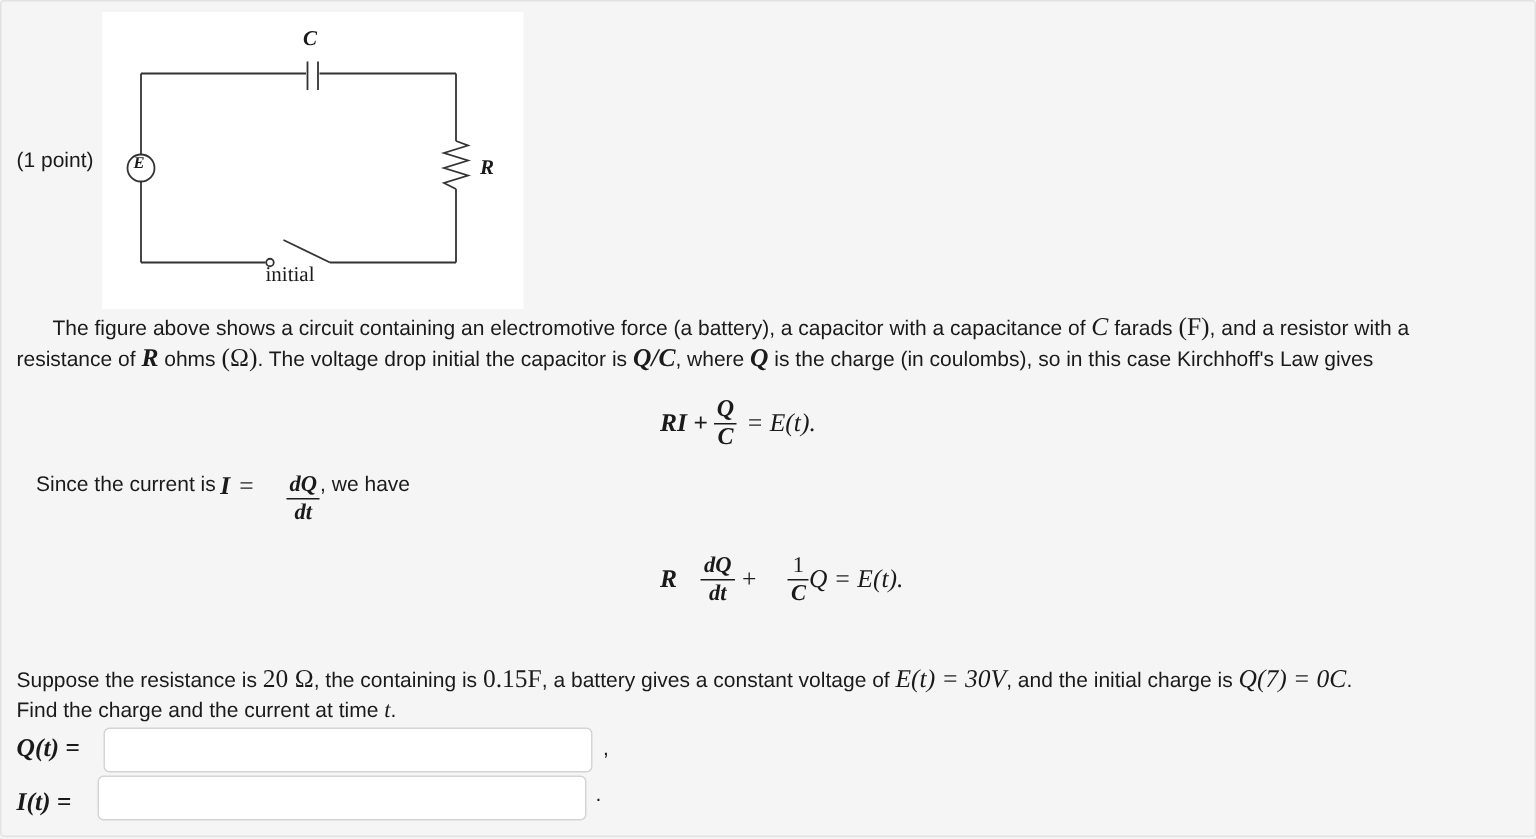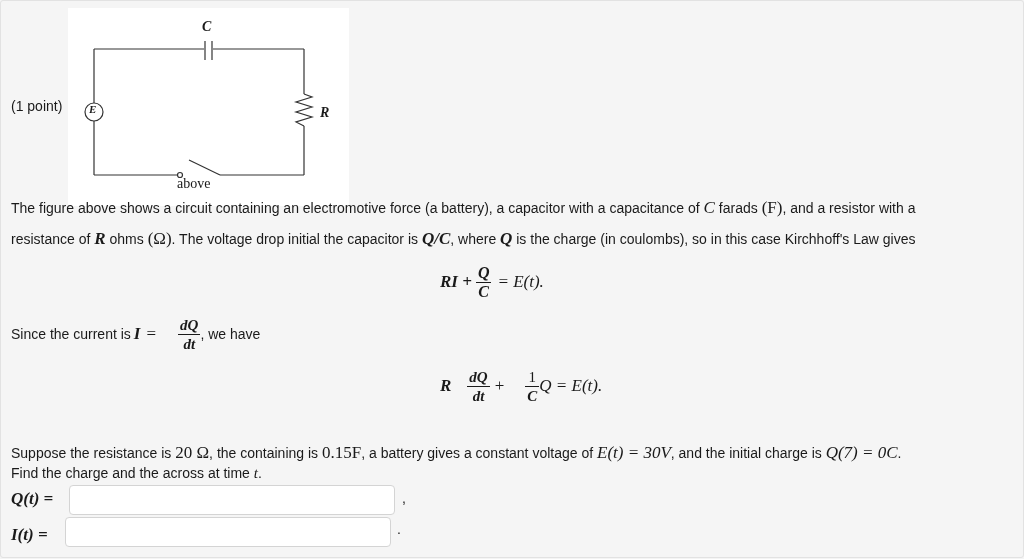--- a/index.html
+++ b/index.html
@@ -70,40 +70,40 @@
       <line x1="26" y1="167" x2="26" y2="113"></line>
 
       <circle cx="26" cy="104" r="9"></circle>
 
       <line x1="26" y1="95" x2="26" y2="41"></line>
     </g>
   </svg>
   <div class="abs mb" style="left:134px; top:11px; font-size:14px;">C</div>
   <div class="abs mb" style="left:21px; top:95px; font-size:11px;">E</div>
   <div class="abs mb" style="left:252px; top:97px; font-size:14px;">R</div>
-  <div class="abs" style="left:109px; top:168px; font-family:'Liberation Serif', serif; font-size:14px;">above</div>
+  <div class="abs" style="left:109px; top:168px; font-family:'Liberation Serif', serif; font-size:14px;">initial</div>
 </div>
 
-<div class="para" style="top:197px;">
+<div class="para" style="top:207px;margin-left:24px;">
   <span>The figure above shows a circuit containing an electromotive force (a battery), a capacitor with a capacitance of </span><span class="mi">C</span><span> farads </span><span class="m">(F)</span><span>, and a resistor with a</span>
 </div>
 <div class="para" style="top:228px;">
   <span>resistance of </span><span class="mb">R</span><span> ohms </span><span class="m">(Ω)</span><span>. The voltage drop initial the capacitor is </span><span class="mb">Q/C</span><span>, where </span><span class="mb">Q</span><span> is the charge (in coulombs), so in this case Kirchhoff's Law gives</span>
 </div>
 
 <div class="abs" style="left:440px; top:262px; height:40px; display:flex; align-items:center;">
   <span class="mb">RI +</span>
   <span class="frac" style="margin:0 4px;">
     <span class="num">Q</span>
     <span class="den">C</span>
   </span>
   <span class="mi" style="margin-left:2px;">= E(t).</span>
 </div>
 
-<div class="abs" style="left:11px; top:314px; height:40px; display:flex; align-items:center; font-size:14px;">
+<div class="abs" style="left:24px; top:314px; height:40px; display:flex; font-size:14px;">
   <span>Since the current is </span>
   <span class="mb" style="margin-left:3px;">I</span>
   <span class="m" style="margin:0 6px;">=</span>
   <span class="frac" style="font-size:15px;">
     <span class="num">dQ</span>
     <span class="den">dt</span>
   </span>
   <span>, we have</span>
 </div>
 
@@ -118,21 +118,21 @@
     <span class="num" style="font-style:normal; font-weight:normal;">1</span>
     <span class="den">C</span>
   </span>
   <span class="mi">Q = E(t).</span>
 </div>
 
 <div class="para" style="top:442px;">
   <span>Suppose the resistance is </span><span class="m">20 Ω</span><span>, the containing is </span><span class="m">0.15F</span><span>, a battery gives a constant voltage of </span><span class="mi">E(t) = 30V</span><span>, and the initial charge is </span><span class="mi">Q(7) = 0C</span><span>.</span>
 </div>
 <div class="para" style="top:463px;">
-  <span>Find the charge and the across at time </span><span class="mi" style="font-size:15px;">t</span><span>.</span>
+  <span>Find the charge and the current at time </span><span class="mi" style="font-size:15px;">t</span><span>.</span>
 </div>
 
 <div class="abs mb" style="left:11px; top:489px;">Q(t) =</div>
 <input class="ans-input" style="left: 69px; top: 485px; width: 326px;" type="text" value="">
 <div class="abs" style="left:402px; top:490px; font-size:14px;">,</div>
 
 <div class="abs mb" style="left:11px; top:525px;">I(t) =</div>
 <input class="ans-input" style="left: 65px; top: 517px; width: 326px;" type="text" value="">
 <div class="abs" style="left:397px; top:521px; font-size:14px;">.</div>
 

